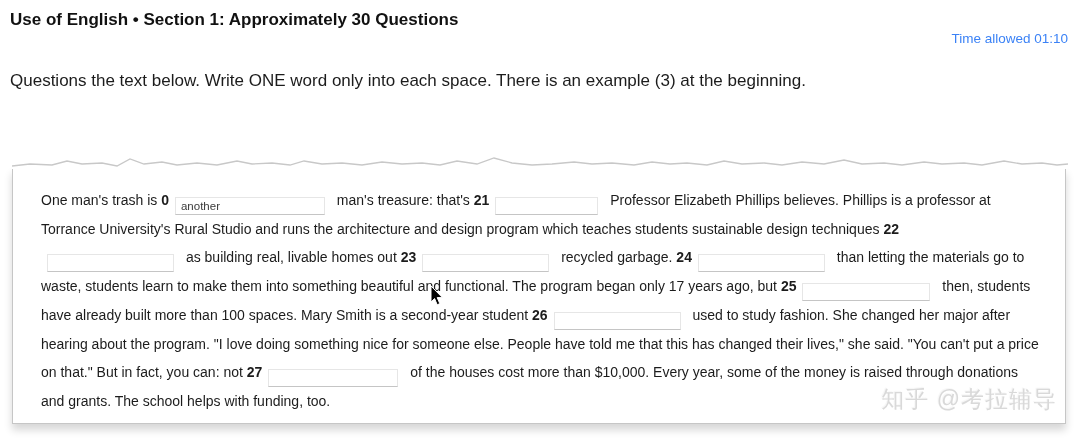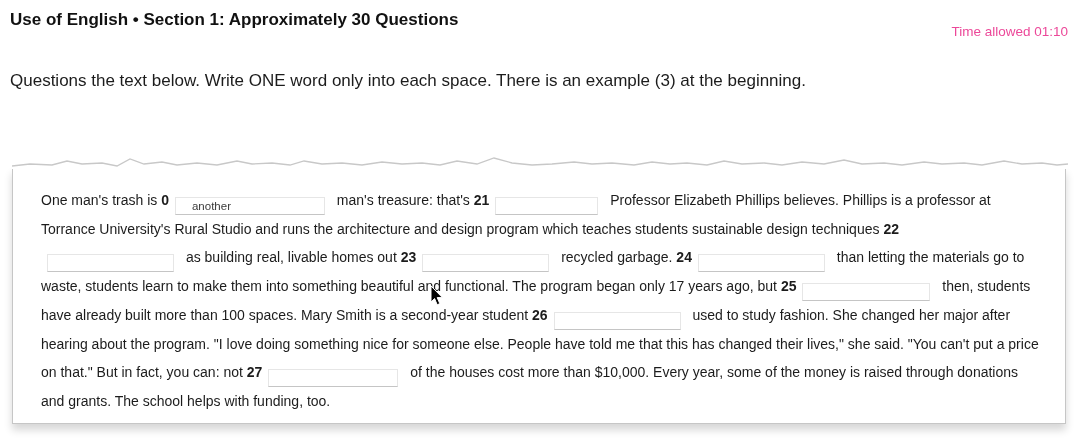--- a/index.html
+++ b/index.html
@@ -4,22 +4,22 @@
 <style>
   * { margin: 0; padding: 0; box-sizing: border-box; }
   html, body { width: 1080px; height: 440px; background: #ffffff; overflow: hidden; }
   body { font-family: "Liberation Sans", sans-serif; color: #1c1c1c; position: relative; }
 
   .page-title {
     position: absolute; left: 10px; top: 10px;
     font-size: 17px; font-weight: bold; color: #111; text-align: center;
   }
   .time-allowed {
-    position: absolute; right: 12px; top: 24px;
-    font-size: 13.5px; color: #ec4899;
+    position: absolute; right: 12px; top: 31px;
+    font-size: 13.5px; color: #3b82f6;
   }
   .instruction {
     position: absolute; left: 10px; top: 71px;
     font-size: 17px; color: #1c1c1c;
   }
   .instruction strong { font-weight: normal; }
 
   .paper-panel {
     position: absolute; left: 12px; top: 168px;
     width: 1054px; height: 256px;
@@ -42,21 +42,21 @@
   .blank {
     display: inline-block;
     height: 18px;
     vertical-align: -5px;
     margin: 0 8px 0 6px;
     border: 1px solid #e6e6e6;
     border-bottom-color: #c5c5c5;
     background: #ffffff;
     font-family: "Liberation Sans", sans-serif;
     font-size: 11.5px; color: #3c3c3c;
-    padding: 0 16px;
+    padding: 0 5px;
     outline: none;
   }
   .watermark {
     position: absolute; right: 8px; bottom: 8px;
     font-size: 23px; letter-spacing: 1px;
     color: #d9d9d9;
     text-shadow: 1px 1px 1px #ffffff, -1px -1px 1px rgba(0,0,0,0.04);
     user-select: none;
   }
   .mouse-cursor {
@@ -75,17 +75,18 @@
 </div>
 
 <div class="paper-panel">
   <svg class="torn-edge" viewBox="0 0 1056 14" preserveAspectRatio="none">
     <path d="M0,11 L18,9 L40,10 L55,6 L70,9 L90,8 L105,11 L118,4 L132,9 L150,7 L165,10 L185,8 L205,10 L225,6 L240,9 L260,8 L278,10 L292,6 L310,9 L330,8 L350,10 L370,7 L390,9 L410,8 L428,10 L445,6 L465,9 L482,3 L500,8 L520,10 L540,9 L562,7 L580,9 L600,8 L622,10 L640,7 L658,9 L675,8 L695,10 L712,6 L730,9 L752,8 L770,10 L790,7 L812,9 L832,5 L850,9 L872,8 L890,10 L912,7 L930,9 L952,8 L970,10 L992,6 L1010,9 L1030,8 L1045,10 L1056,9 L1056,14 L0,14 Z" fill="#ffffff"></path>
     <path d="M0,11 L18,9 L40,10 L55,6 L70,9 L90,8 L105,11 L118,4 L132,9 L150,7 L165,10 L185,8 L205,10 L225,6 L240,9 L260,8 L278,10 L292,6 L310,9 L330,8 L350,10 L370,7 L390,9 L410,8 L428,10 L445,6 L465,9 L482,3 L500,8 L520,10 L540,9 L562,7 L580,9 L600,8 L622,10 L640,7 L658,9 L675,8 L695,10 L712,6 L730,9 L752,8 L770,10 L790,7 L812,9 L832,5 L850,9 L872,8 L890,10 L912,7 L930,9 L952,8 L970,10 L992,6 L1010,9 L1030,8 L1045,10 L1056,9" fill="none" stroke="#c8c8c8" stroke-width="1.3"></path>
   </svg>
 
   <div class="passage">One man's trash is <strong>0</strong><input type="text" class="blank" value="another" style="width: 150px;"> man's treasure: that's <strong>21</strong><input type="text" class="blank" style="width: 103px;"> Professor Elizabeth Phillips believes. Phillips is a professor at Torrance University's Rural Studio and runs the architecture and design program which teaches students sustainable design techniques <strong>22</strong><input type="text" class="blank" style="width: 127px;"> as building real, livable homes out <strong>23</strong><input type="text" class="blank" style="width: 127px;"> recycled garbage. <strong>24</strong><input type="text" class="blank" style="width: 127px;"> than letting the materials go to waste, students learn to make them into something beautiful and functional. The program began only 17 years ago, but <strong>25</strong><input type="text" class="blank" style="width: 128px;"> then, students have already built more than 100 spaces. Mary Smith is a second-year student <strong>26</strong><input type="text" class="blank" style="width: 127px;"> used to study fashion. She changed her major after hearing about the program. "I love doing something nice for someone else. People have told me that this has changed their lives," she said. "You can't put a price on that." But in fact, you can: not <strong>27</strong><input type="text" class="blank" style="width: 130px;"> of the houses cost more than $10,000. Every year, some of the money is raised through donations and grants. The school helps with funding, too.</div>
 
+  <div class="watermark">知乎 @考拉辅导</div>
 </div>
 
 <svg class="mouse-cursor" viewBox="0 0 14 20">
   <path d="M1,0 L1,16 L4.6,12.6 L7.2,18.8 L9.8,17.6 L7.2,11.6 L12.4,11.6 Z" fill="#000000" stroke="#ffffff" stroke-width="1"></path>
 </svg>
 
 </body></html>

